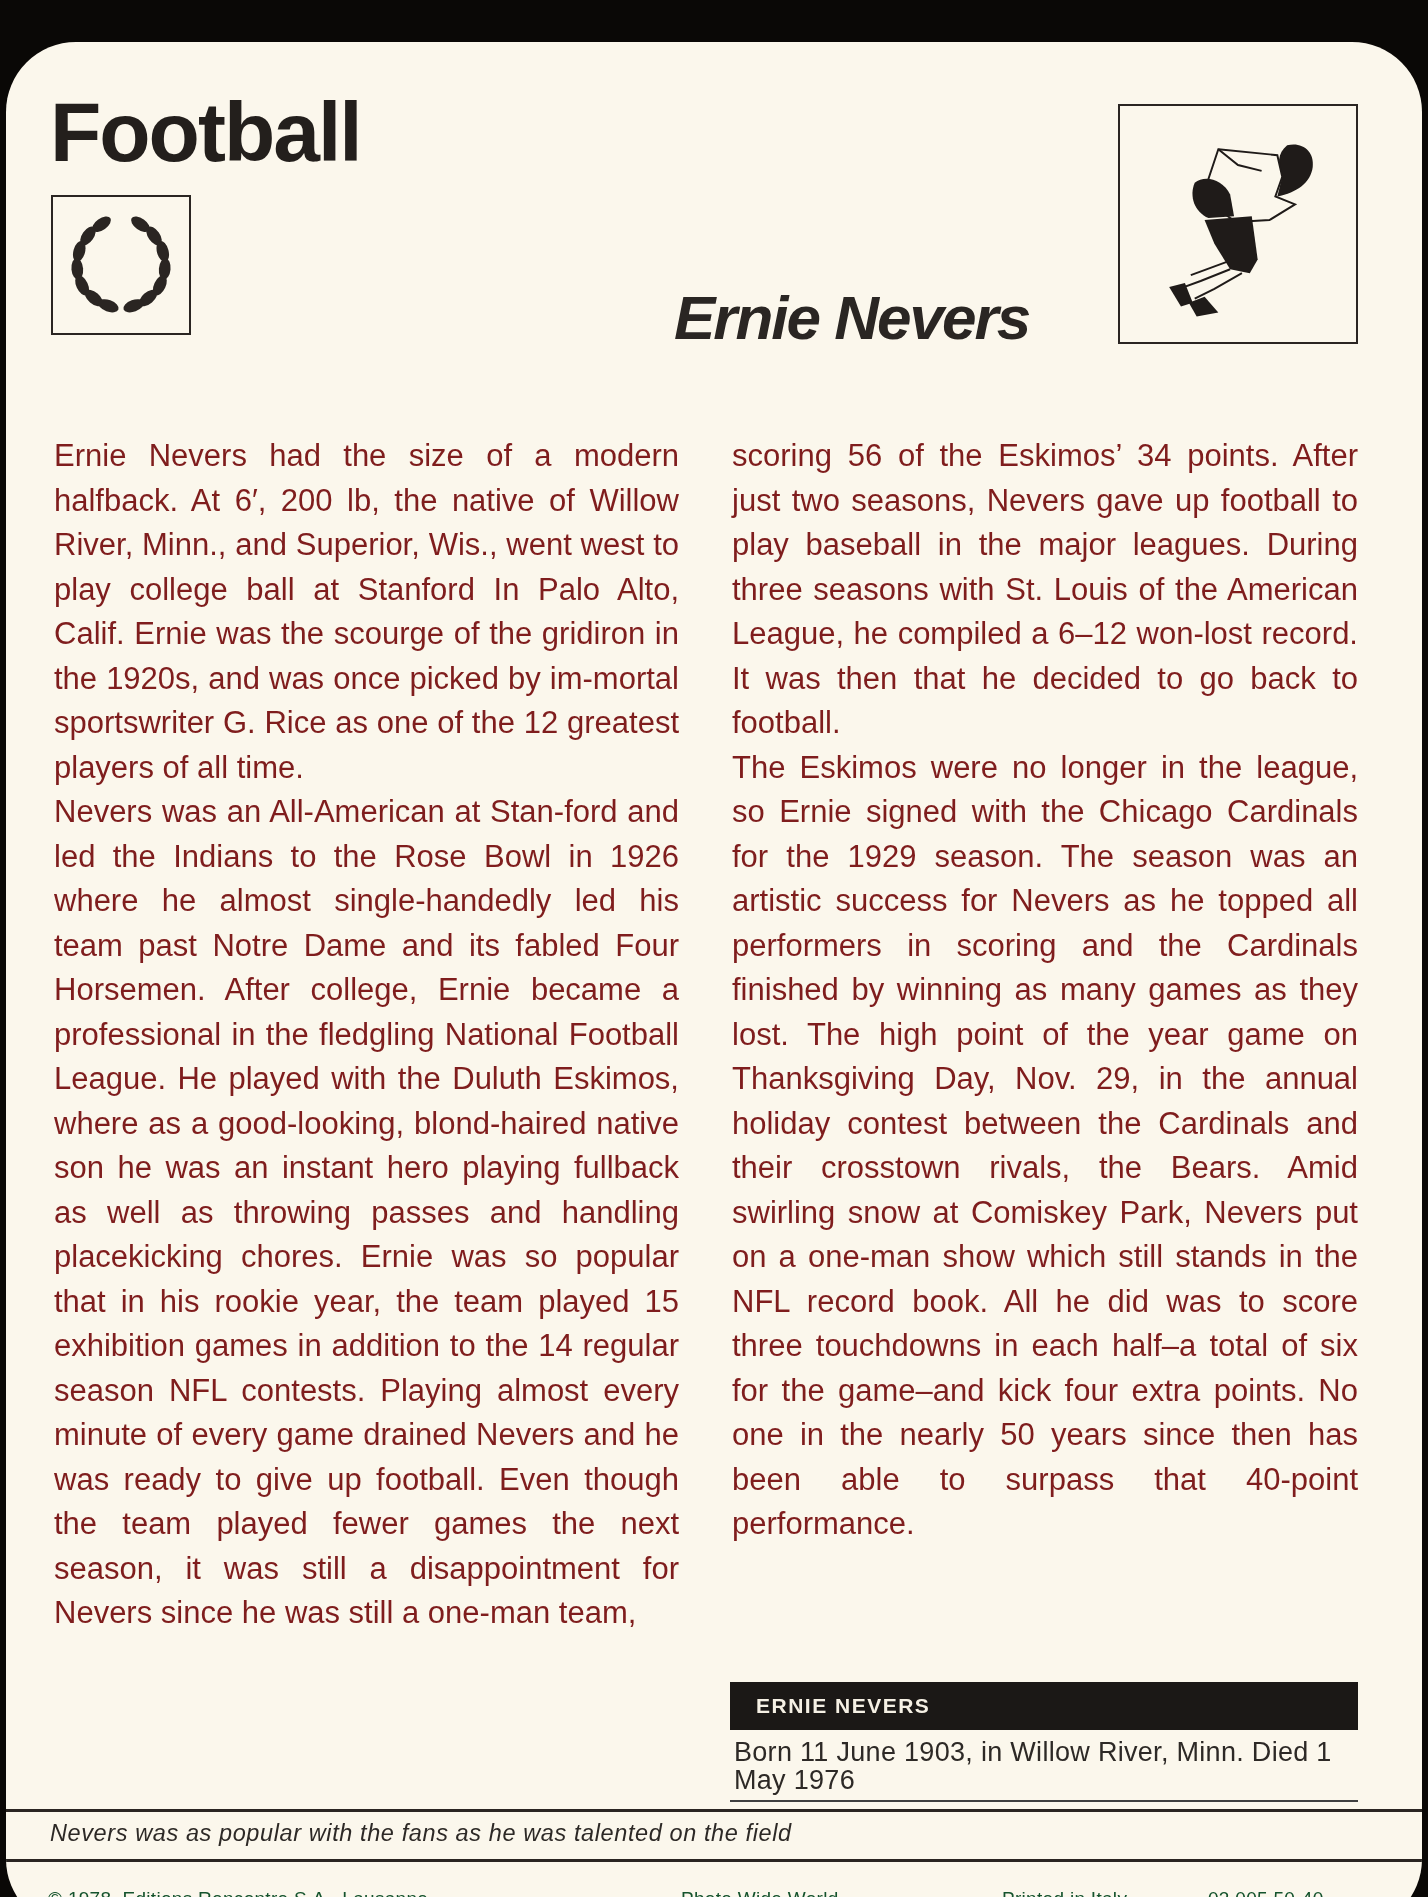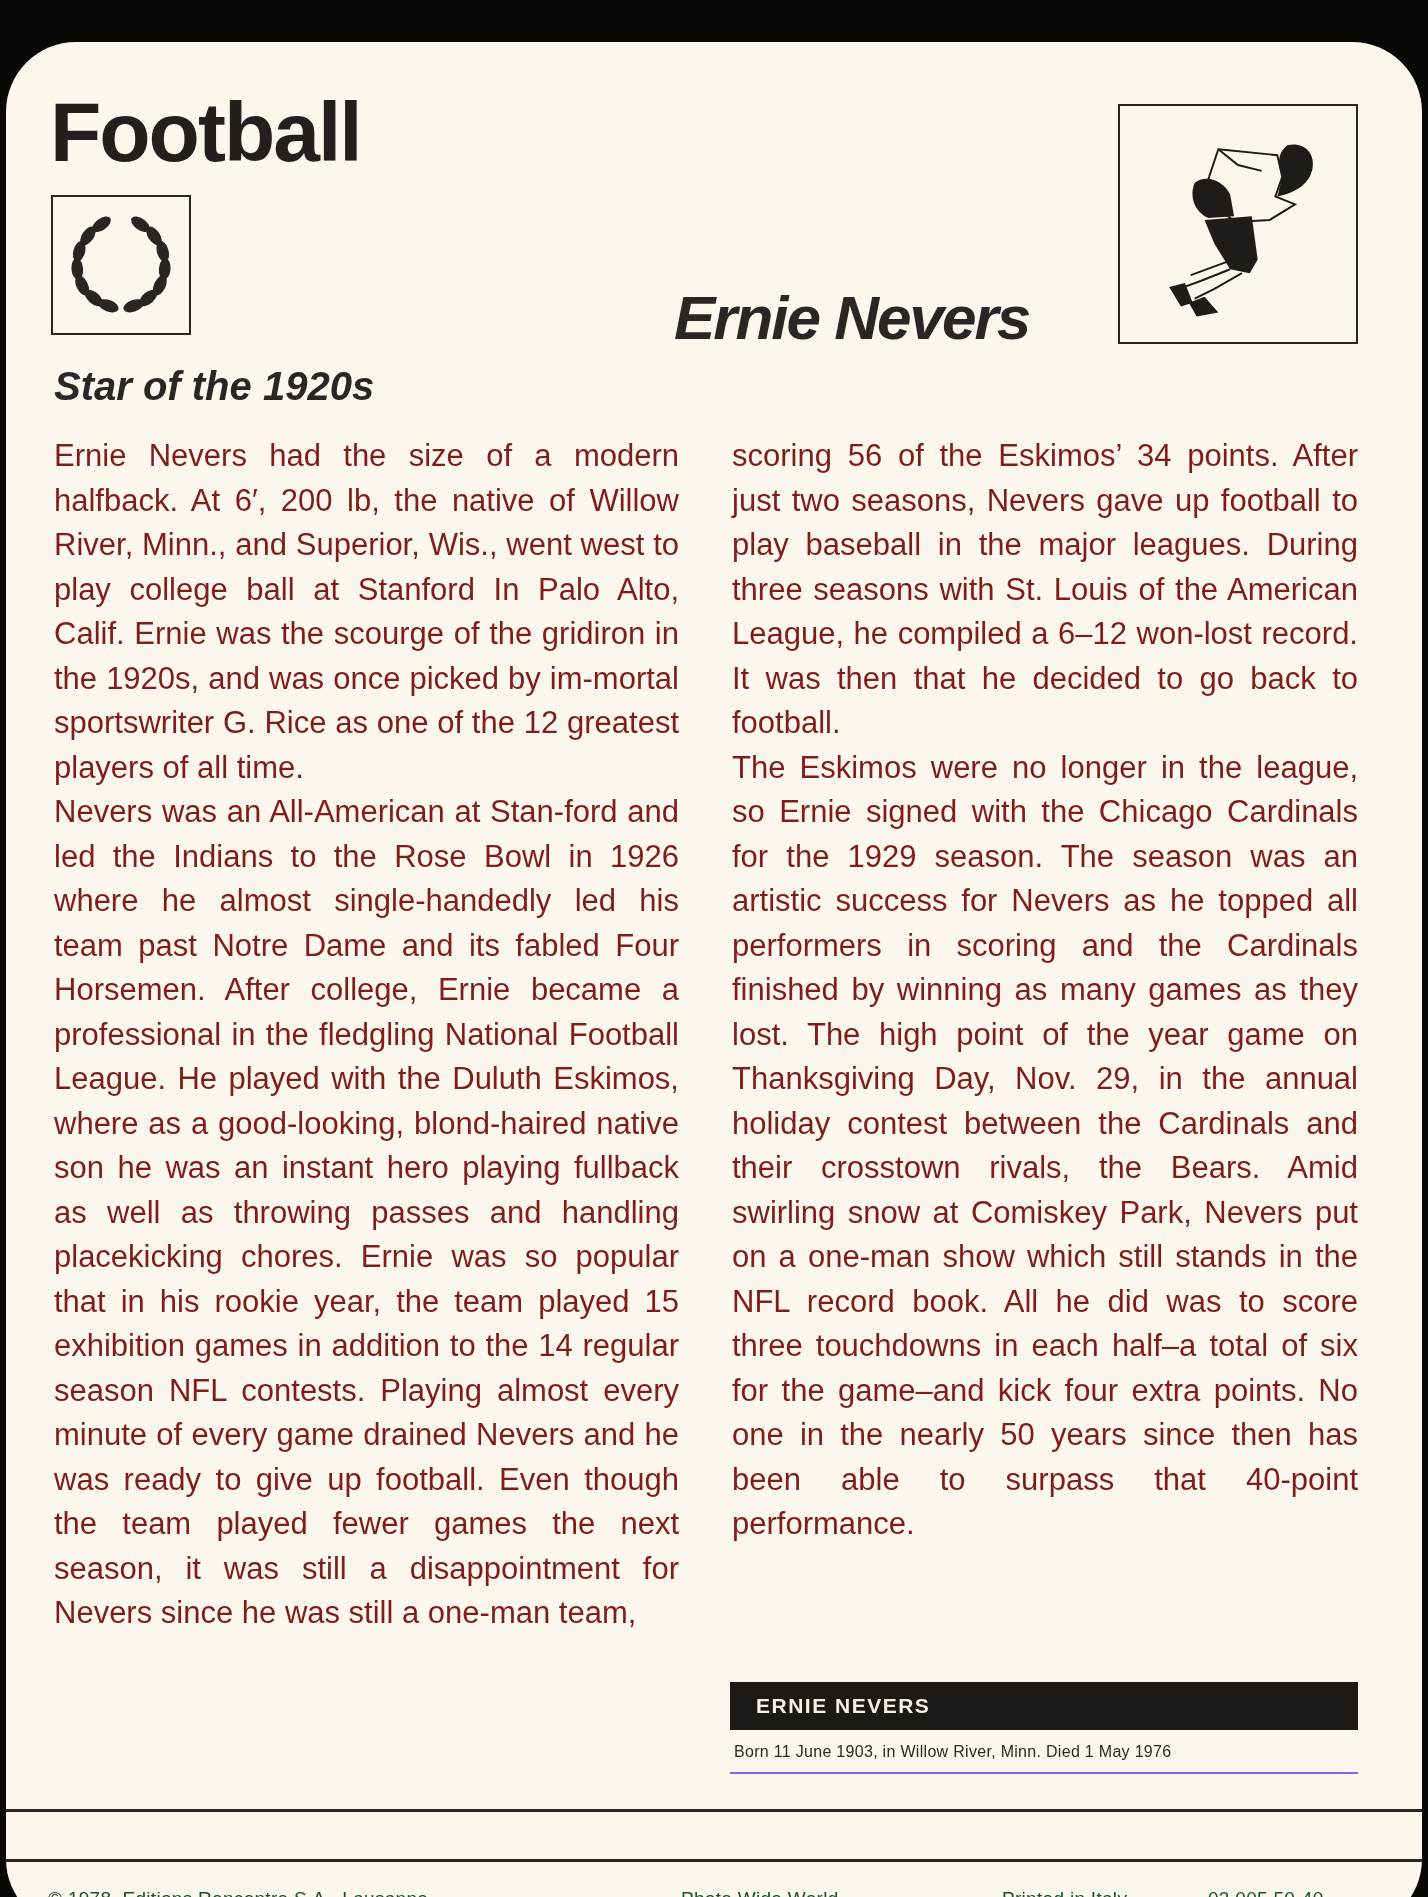--- a/index.html
+++ b/index.html
@@ -86,25 +86,25 @@
     background: #1b1816;
     color: #f5f0e4;
     font-weight: 700;
     font-size: 21px;
     letter-spacing: 1.5px;
     padding: 9px 26px;
     height: 30px;
     line-height: 30px;
   }
   .bio-text {
-    font-size: 16px;
+    font-size: 27px;
     line-height: 28px;
     color: #2d2926;
     padding: 8px 4px 6px 4px;
-    border-bottom: 2px solid #8b5cf6;
+    border-bottom: 2px solid #404040;
     letter-spacing: 0.3px;
   }
   .rule {
     position: absolute;
     left: 0; width: 100%;
     height: 3px;
     background: #2a2522;
   }
   .rule-top { top: 1767px; }
   .rule-bottom { top: 1817px; }
@@ -175,38 +175,38 @@
 
       <path d="M112 166 L82 178 L60 186" fill="none" stroke="#1f1b19" stroke-width="2"></path>
       <path d="M124 170 L96 186 L76 196" fill="none" stroke="#1f1b19" stroke-width="2"></path>
       <path d="M72 172 L110 158" fill="none" stroke="#1f1b19" stroke-width="2"></path>
 
       <path d="M50 184 L66 180 L74 200 L62 204 Z" fill="#1f1b19"></path>
       <path d="M70 200 L86 194 L100 210 L78 214 Z" fill="#1f1b19"></path>
     </svg>
   </div>
 
-  <h3 class="subtitle">Star of the 1920s</h3>
 
   <div class="col col-left">
     <p>Ernie Nevers had the size of a modern halfback. At 6′, 200 lb, the native of Willow River, Minn., and Superior, Wis., went west to play college ball at Stanford In Palo Alto, Calif. Ernie was the scourge of the gridiron in the 1920s, and was once picked by im-mortal sportswriter G. Rice as one of the 12 greatest players of all time.</p>
     <p>Nevers was an All-American at Stan-ford and led the Indians to the Rose Bowl in 1926 where he almost single-handedly led his team past Notre Dame and its fabled Four Horsemen. After college, Ernie became a professional in the fledgling National Football League. He played with the Duluth Eskimos, where as a good-looking, blond-haired native son he was an instant hero playing fullback as well as throwing passes and handling placekicking chores. Ernie was so popular that in his rookie year, the team played 15 exhibition games in addition to the 14 regular season NFL contests. Playing almost every minute of every game drained Nevers and he was ready to give up football. Even though the team played fewer games the next season, it was still a disappointment for Nevers since he was still a one-man team,</p>
   </div>
 
   <div class="col col-right">
     <p>scoring 56 of the Eskimos’ 34 points. After just two seasons, Nevers gave up football to play baseball in the major leagues. During three seasons with St. Louis of the American League, he compiled a 6–12 won-lost record. It was then that he decided to go back to football.</p>
     <p>The Eskimos were no longer in the league, so Ernie signed with the Chicago Cardinals for the 1929 season. The season was an artistic success for Nevers as he topped all performers in scoring and the Cardinals finished by winning as many games as they lost. The high point of the year game on Thanksgiving Day, Nov. 29, in the annual holiday contest between the Cardinals and their crosstown rivals, the Bears. Amid swirling snow at Comiskey Park, Nevers put on a one-man show which still stands in the NFL record book. All he did was to score three touchdowns in each half–a total of six for the game–and kick four extra points. No one in the nearly 50 years since then has been able to surpass that 40-point performance.</p>
   </div>
 
   <div class="bio-box">
     <div class="bio-header">ERNIE NEVERS</div>
     <div class="bio-text">Born 11 June 1903, in Willow River, Minn. Died 1 May 1976</div>
   </div>
 
   <div class="rule rule-top"></div>
+  <div class="caption">Nevers was as popular with the fans as he was talented on the field</div>
   <div class="rule rule-bottom"></div>
 
   <div class="footer footer-copyright">© 1978, Editions Rencontre S.A., Lausanne</div>
   <div class="footer footer-photo">Photo Wide World</div>
   <div class="footer footer-print">Printed in Italy</div>
   <div class="footer footer-code">03 005 50-40</div>
 
 </div>
 
 </body></html>

